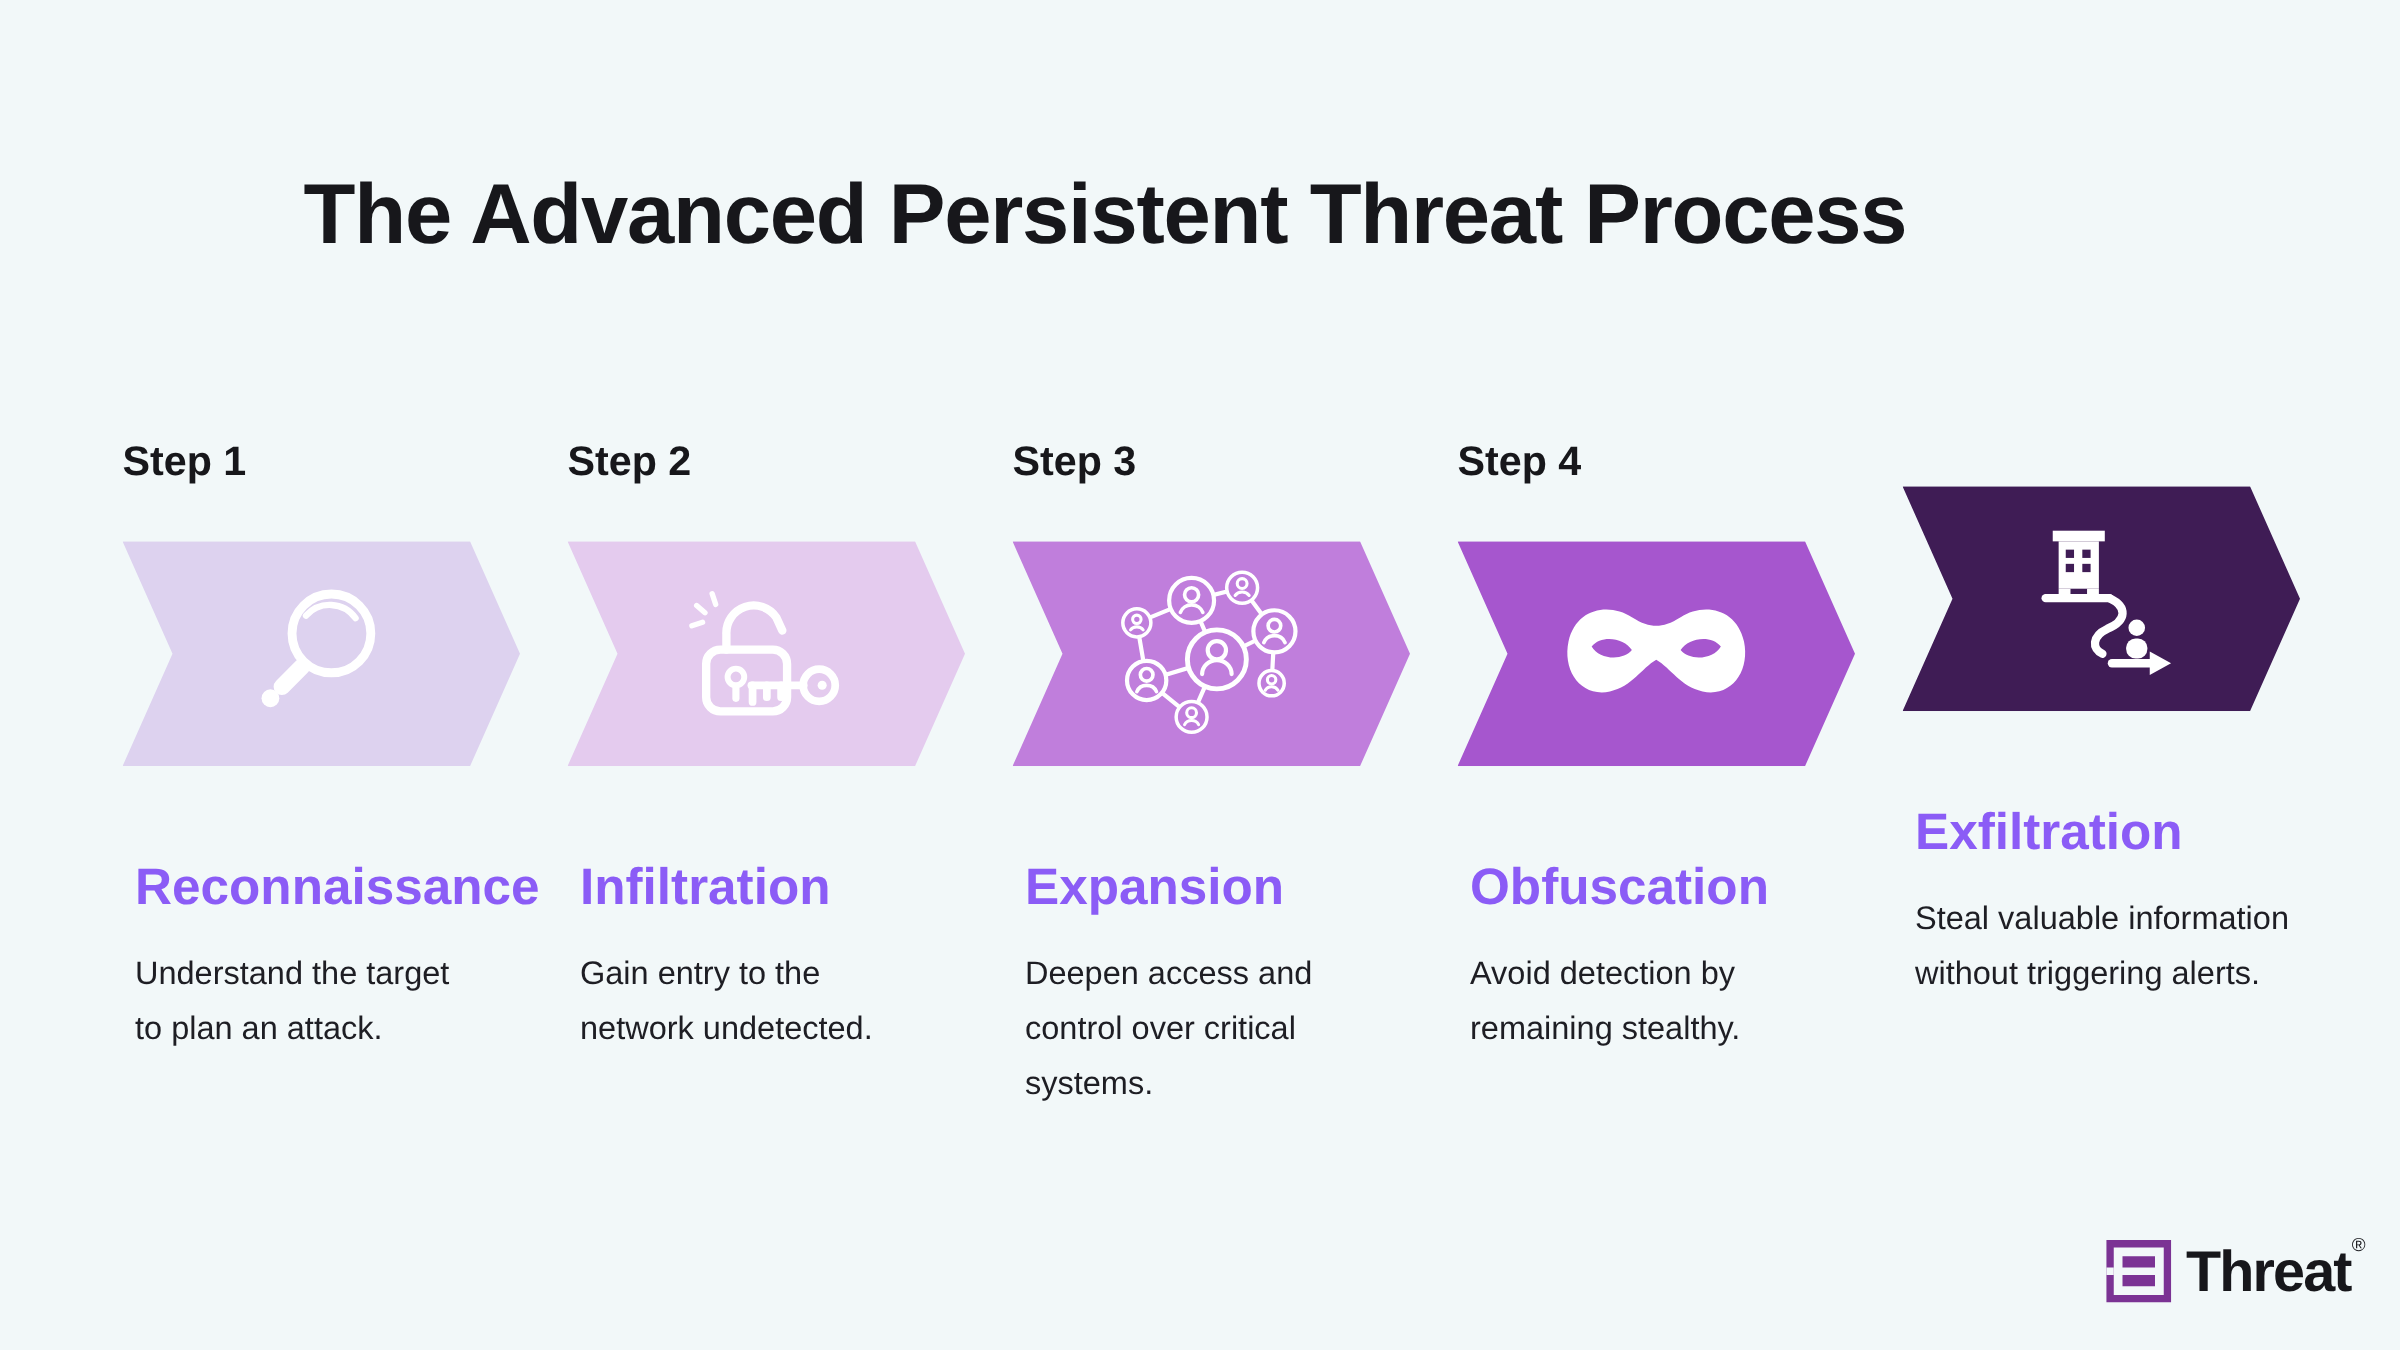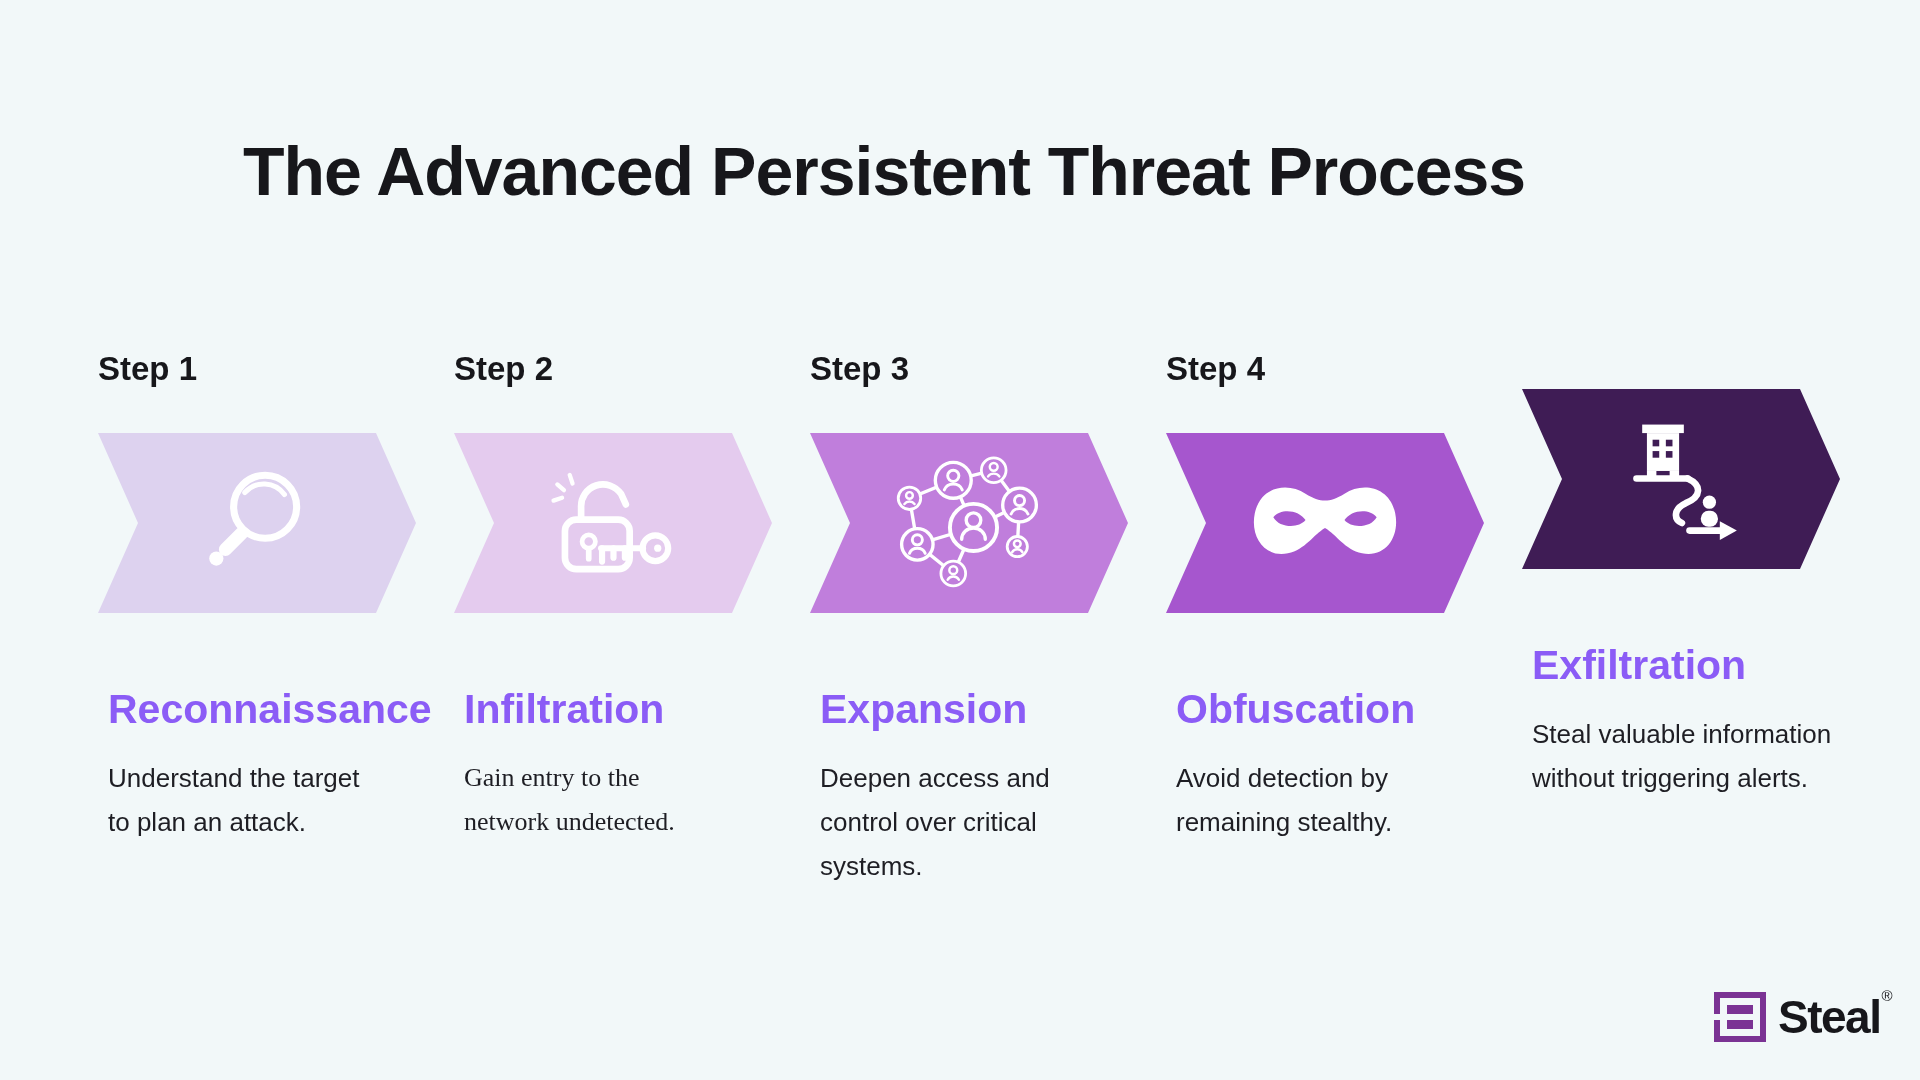--- a/index.html
+++ b/index.html
@@ -36,21 +36,21 @@
   .step-name {
     margin-top:72px; padding-left:10px;
     font-size:41px; font-weight:700; color:#8b5cf6;
     line-height:1.2;
   }
   .step-desc {
     margin-top:22px; padding-left:10px;
     font-size:26px; line-height:44px; color:#1e1e24;
   }
   .step:nth-child(1) .step-desc { max-width:265px; }
-  .step:nth-child(2) .step-desc { max-width:265px;font-family:Liberation Serif, serif; }
+  .step:nth-child(2) .step-desc { max-width:265px; }
   .step:nth-child(3) .step-desc { max-width:282px; }
   .step:nth-child(4) .step-desc { max-width:265px; }
   .step:nth-child(5) .step-desc { max-width:312px; }
   .footer-logo {
     position:absolute; right:30px; bottom:36px;
     display:flex; align-items:center; gap:12px;
   }
   .logo-text {
     font-size:46px; font-weight:700; letter-spacing:-1.5px;
     color:#17171b;
@@ -191,14 +191,14 @@
 
 </div>
 
 <div class="footer-logo">
   <svg width="52" height="50" viewBox="0 0 52 50">
     <rect x="3" y="3" width="46" height="44" fill="none" stroke="#7b3394" stroke-width="6"></rect>
     <rect x="13" y="13" width="26" height="9" fill="#7b3394"></rect>
     <rect x="13" y="28" width="26" height="9" fill="#7b3394"></rect>
     <rect x="0" y="22" width="6" height="6" fill="#f2f8f9"></rect>
   </svg>
-  <div class="logo-text"><span>Steal</span><sup class="logo-tm">®</sup></div>
+  <div class="logo-text"><span>Threat</span><sup class="logo-tm">®</sup></div>
 </div>
 
 </body></html>

